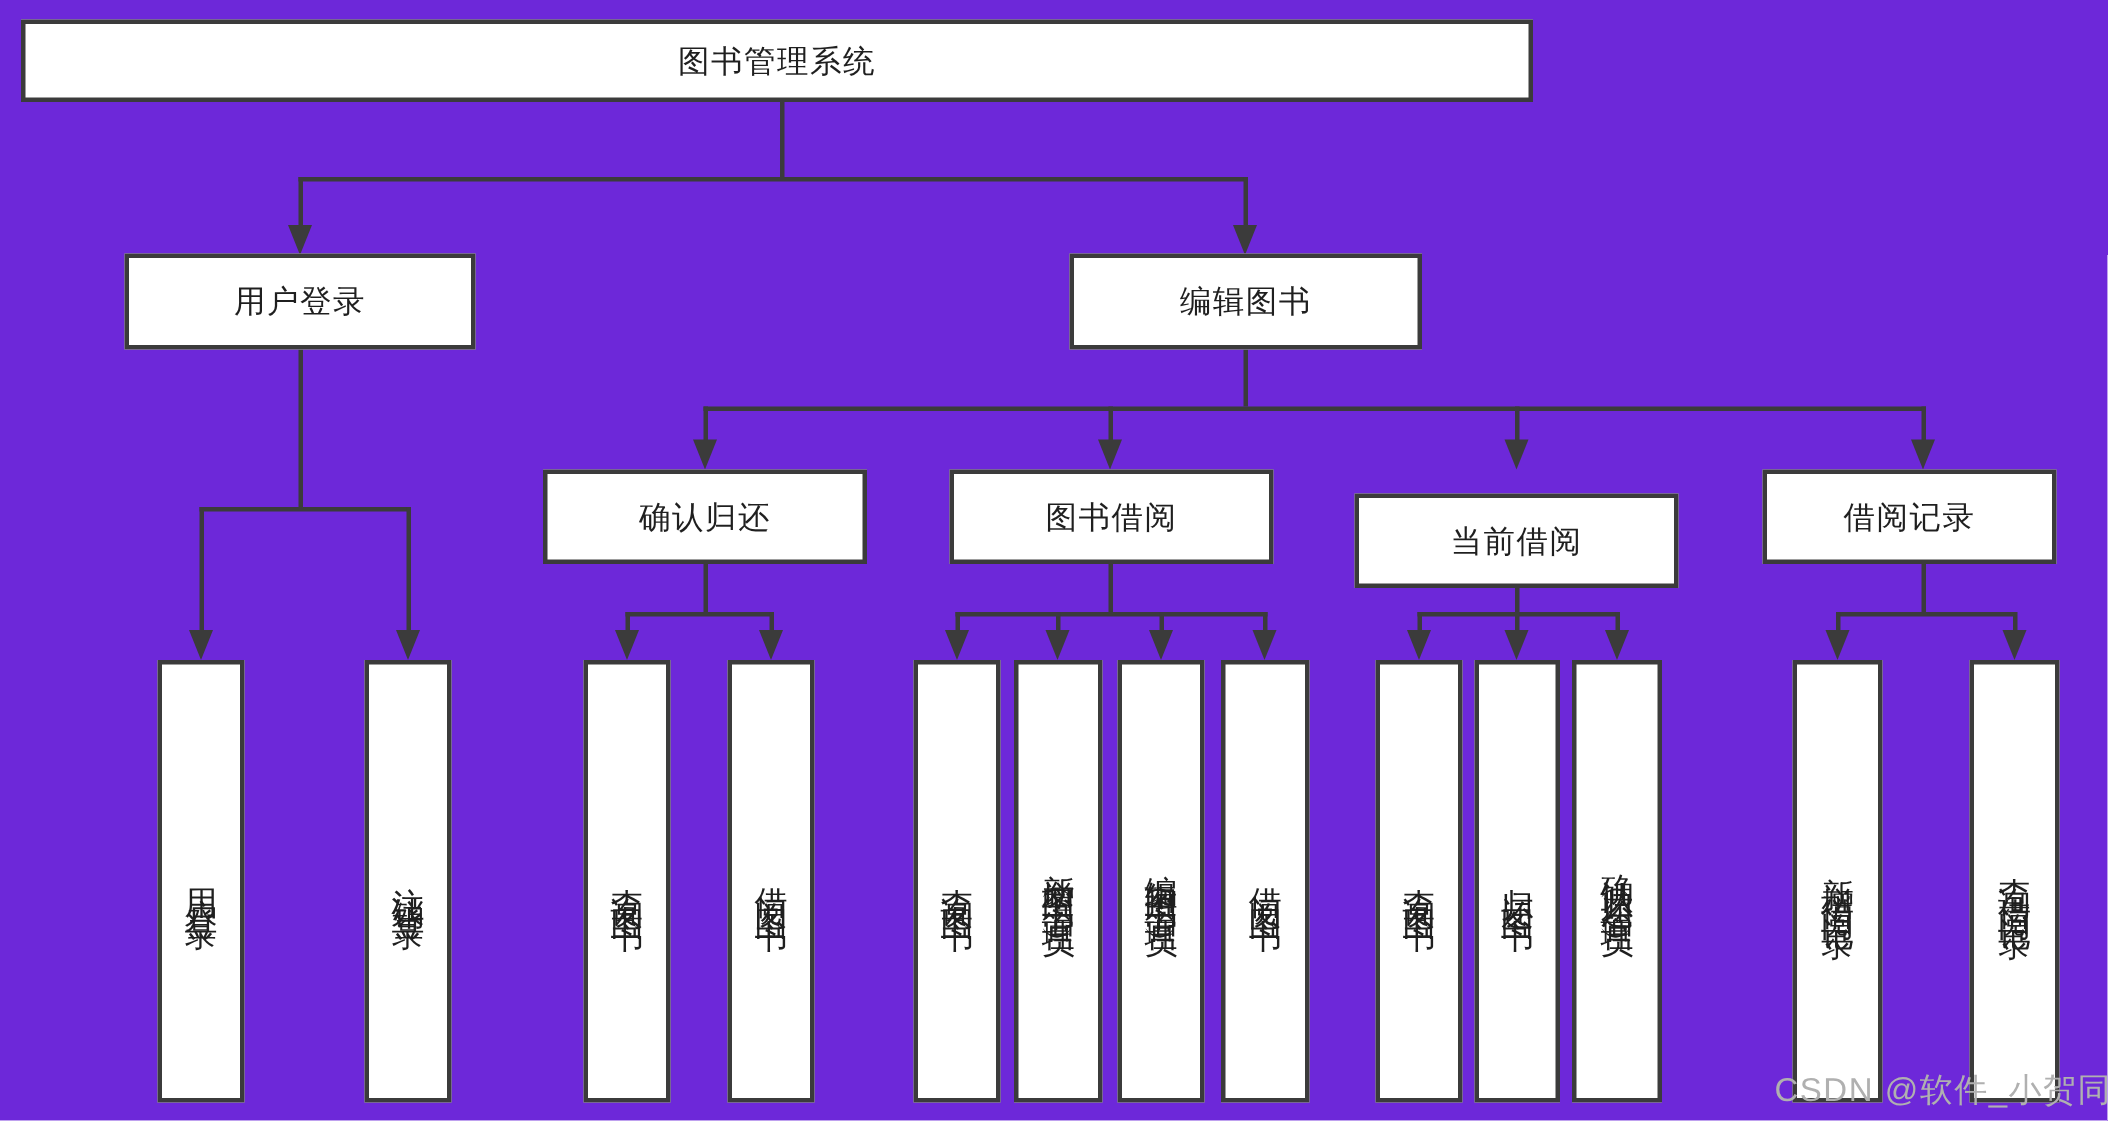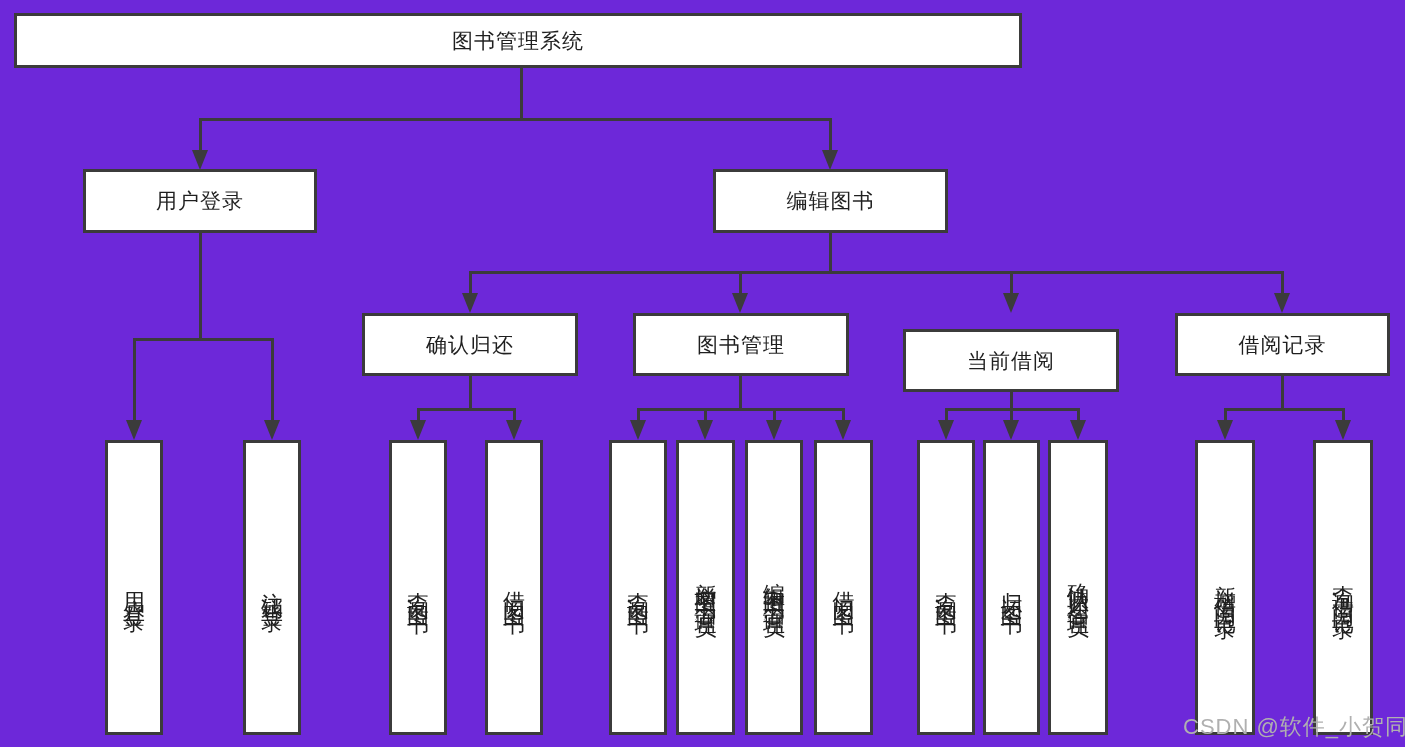--- a/index.html
+++ b/index.html
@@ -102,26 +102,26 @@
     <span class="hlabel">用户登录</span>
   </div>
   <div class="box" style="left:713px;top:169px;width:235px;height:64px;">
     <span class="hlabel">编辑图书</span>
   </div>
 
   <div class="box" style="left:362px;top:313px;width:216px;height:63px;">
     <span class="hlabel">确认归还</span>
   </div>
   <div class="box" style="left:633px;top:313px;width:216px;height:63px;">
-    <span class="hlabel">图书管理</span>
+    <span class="hlabel">图书借阅</span>
   </div>
   <div class="box" style="left:903px;top:329px;width:216px;height:63px;">
     <span class="hlabel">当前借阅</span>
   </div>
-  <div class="box" style="left:1175px;top:313px;width:215px;height:63px;">
+  <div class="box" style="left:1175px;top:313px;width:196px;height:63px;">
     <span class="hlabel">借阅记录</span>
   </div>
 
   <div class="box" style="left:105px;top:440px;width:58px;height:295px;">
     <span class="vlabel">用户登录</span>
   </div>
   <div class="box" style="left:243px;top:440px;width:58px;height:295px;">
     <span class="vlabel">注销登录</span>
   </div>
 

